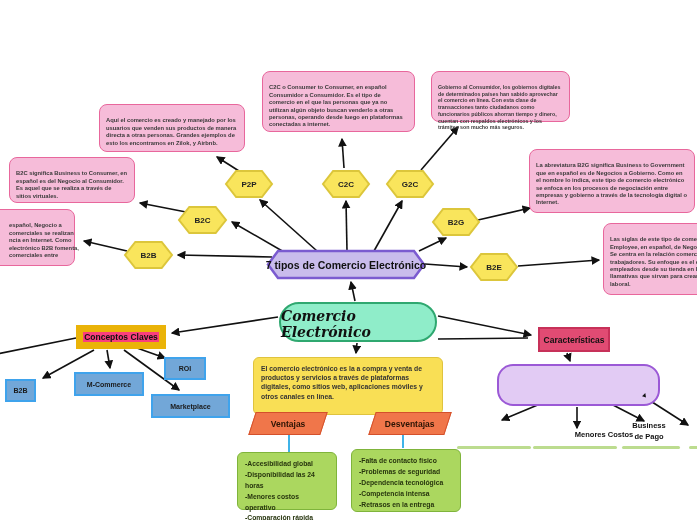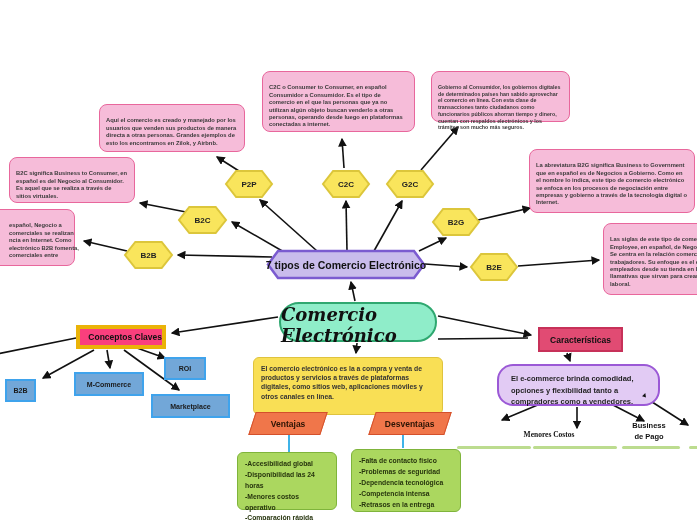--- a/index.html
+++ b/index.html
@@ -3,29 +3,29 @@
 <meta charset="utf-8">
 <style>
   html,body{margin:0;padding:0;background:#fff;}
   #canvas{position:relative;width:697px;height:520px;overflow:hidden;
           font-family:"Liberation Sans",sans-serif;background:#fff;}
   #overlay{position:absolute;left:0;top:0;z-index:1;}
   .node{position:absolute;z-index:2;box-sizing:border-box;}
   .pink{background:#F6BCD9;border:1.6px solid #E8679C;border-radius:8px;
         padding:5px 6px;font-size:5.8px;line-height:1.28;font-weight:600;color:#3a3a3a;
         white-space:pre-line;}
-  .magenta{background:#FA3F7D;border:4px solid #eab308;color:#111;
-        font-weight:bold;font-size:8.5px;display:flex;align-items:center;justify-content:flex-end;}
+  .magenta{background:#FA3F7D;border:7px solid #eab308;color:#111;
+        font-weight:bold;font-size:8.5px;display:flex;align-items:center;justify-content:center;}
   .crimson{background:#E14B73;border:2px solid #C73159;color:#111;
         font-weight:bold;font-size:8.5px;display:flex;align-items:center;justify-content:center;}
   .blue{background:#72A7D8;border:2px solid #3FA3EC;color:#1a1a1a;font-size:7px;font-weight:600;
         display:flex;align-items:center;justify-content:center;text-align:center;}
   .center-node{background:#8FEDC9;border:2px solid #2FA870;border-radius:20px;
-        font-family:"DejaVu Serif",serif;font-style:italic;font-weight:bold;font-size:18px;color:#111;
-        display:flex;align-items:flex-start;justify-content:center;}
+        font-family:"DejaVu Serif",serif;font-style:italic;font-weight:bold;font-size:14px;color:#111;
+        display:flex;align-items:flex-end;justify-content:center;}
   .ydef{background:#F9DF55;border:1.6px solid #DFC33E;border-radius:6px;padding:6px 7px;
         font-size:6.8px;font-weight:bold;color:#333;line-height:1.35;}
   .glist{background:#ABD75F;border:1.6px solid #7FB43B;border-radius:6px;padding:6px 7px;
         font-size:6.8px;font-weight:bold;color:#27350e;line-height:1.6;}
   .para{background:#F0764A;border:1.6px solid #D4502B;transform:skewX(-18deg);
         display:flex;align-items:center;justify-content:center;}
   .para span{transform:skewX(18deg);font-size:8.5px;font-weight:bold;color:#2b1404;}
   .purp{background:#E2CBF4;border:2px solid #9B59D6;border-radius:16px;padding:7px 12px;
         font-size:7.5px;font-weight:600;color:#1f1f1f;line-height:1.55;}
   .lbl{position:absolute;z-index:2;font-size:7.5px;font-weight:600;color:#111;
@@ -203,29 +203,28 @@
 
   </div>
   <div class="node glist" style="left:351px;top:449px;width:110px;height:63px;">
     <div>-Falta de contacto físico</div>
     <div>-Problemas de seguridad</div>
     <div>-Dependencia tecnológica</div>
     <div>-Competencia intensa</div>
     <div>-Retrasos en la entrega</div>
   </div>
 
-  <div class="node crimson" style="left:538px;top:327px;width:85px;height:25px;text-align:center;">
+  <div class="node crimson" style="left:538px;top:327px;width:72px;height:25px;text-align:center;">
     <span>Características</span>
   </div>
   <div class="node purp" style="left:497px;top:364px;width:163px;height:42px;">
-    <span>El e-commerce brinda comodidad, opciones y flexibilidad tanto a compradores como a vendedores.</span>
     <span class="cursor">▲</span>
   </div>
 
-  <div class="lbl" style="left:500px;top:429px;width:98px;font-family:Liberation Serif, serif;">Menores Costos</div>
+  <div class="lbl" style="left:555px;top:429px;width:98px;">Menores Costos</div>
   <div class="lbl" style="left:618px;top:420px;width:62px;">Business
 de Pago</div>
 
   <div class="uline" style="left:457px;top:446px;width:74px;"></div>
   <div class="uline" style="left:533px;top:446px;width:84px;"></div>
   <div class="uline" style="left:622px;top:446px;width:58px;"></div>
   <div class="uline" style="left:689px;top:446px;width:12px;"></div>
 
 </div>
 

